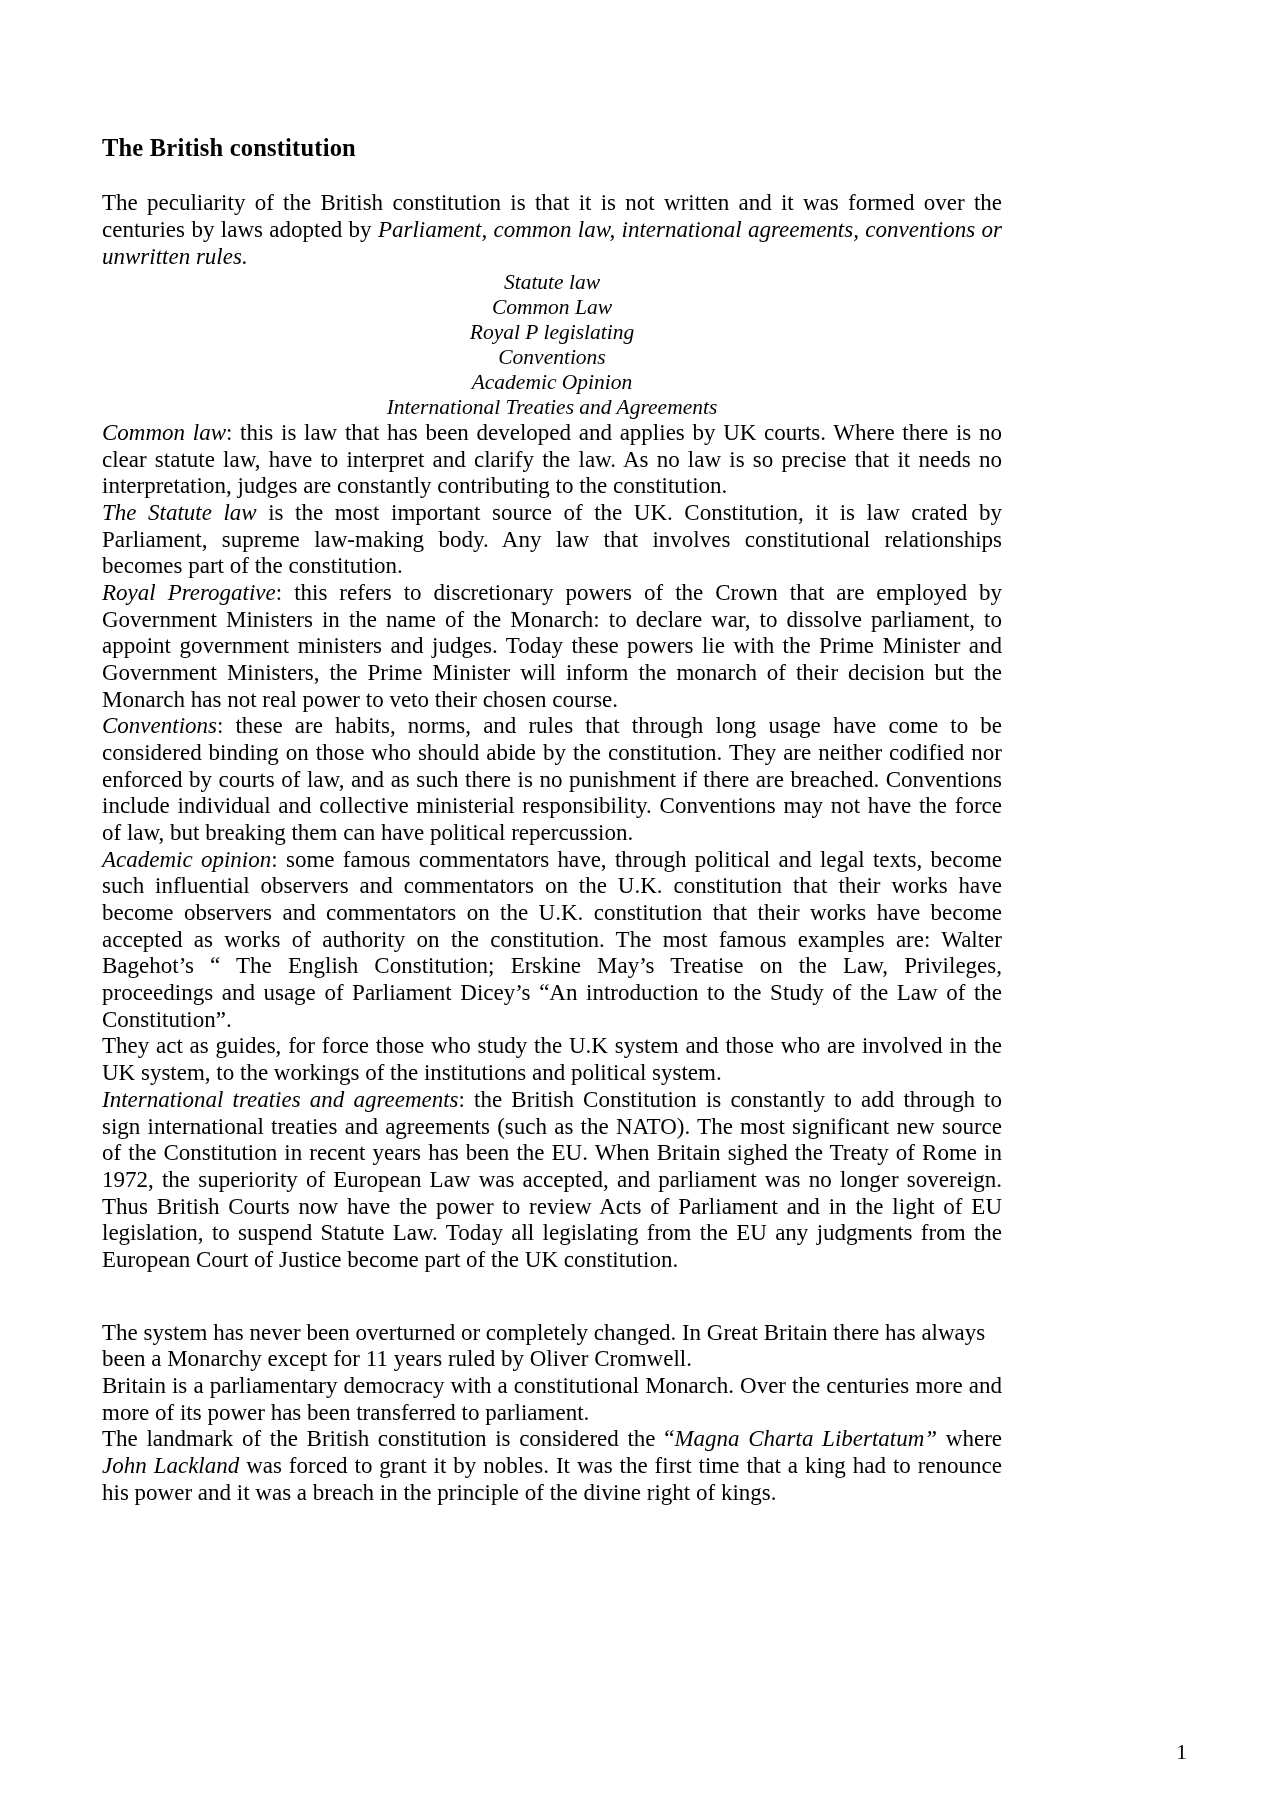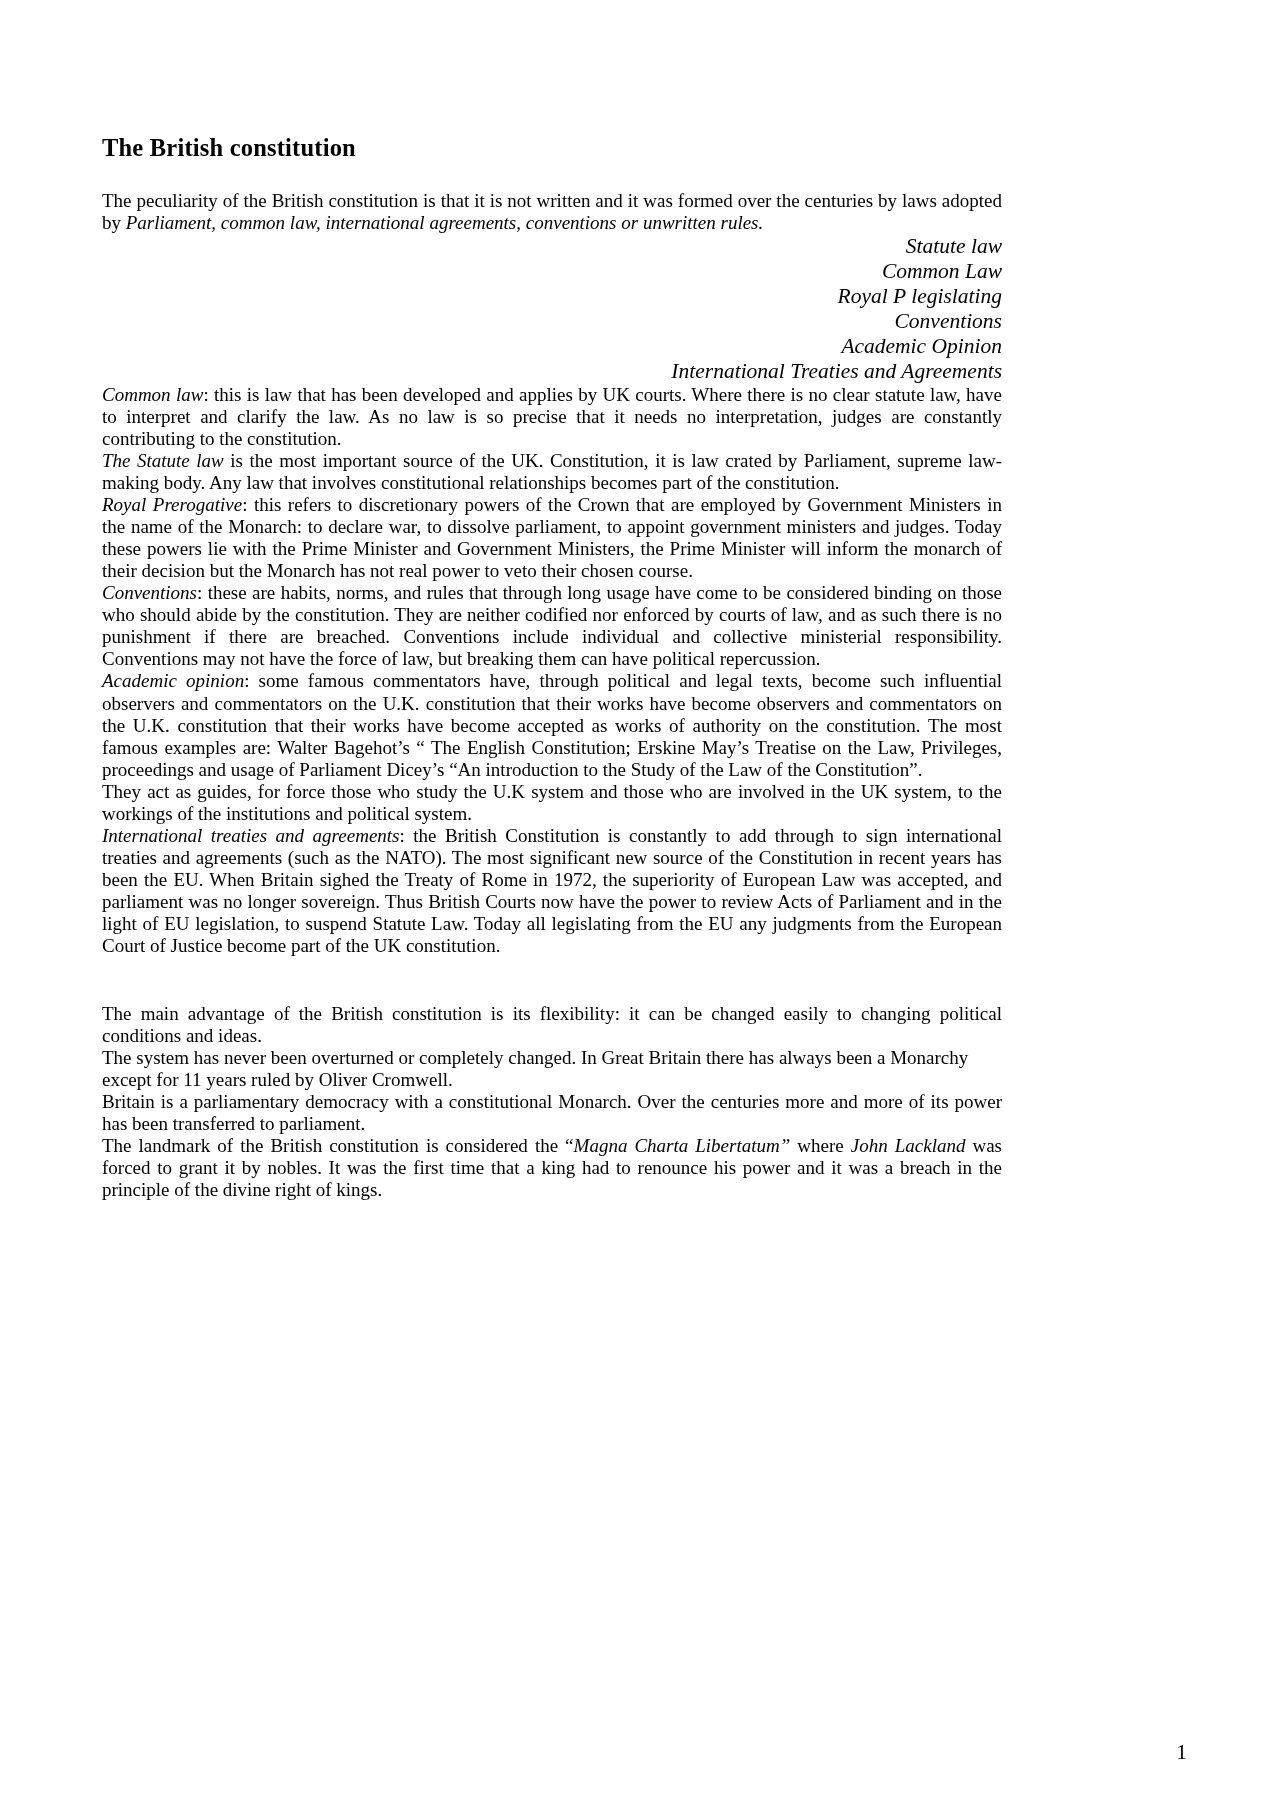--- a/index.html
+++ b/index.html
@@ -25,35 +25,35 @@
   }
   h1.doc-title {
     font-size: 24.5px;
     font-weight: bold;
     margin: 0 0 28px 0;
     letter-spacing: 0.2px;
     line-height: 1.2;
   }
   p.para {
     margin: 0;
-    font-size: 19px;
+    font-size: 23px;
     line-height: 1.16;
     text-align: justify;
     text-justify: inter-word;
   }
   p.para.noj {
     text-align: left;
   }
   .it { font-style: italic; }
   .list-item {
     margin: 0;
     font-size: 21.5px;
     line-height: 1.16;
     font-style: italic;
-    text-align: right;
+    text-align: center;
   }
   .gap-block {
     height: 46px;
   }
   .page-number {
     position: absolute;
     right: 93px;
     top: 1735px;
     font-size: 21.5px;
     line-height: 1;
@@ -87,21 +87,20 @@
     <p class="para"><span class="it">Conventions</span><span>: these are habits, norms, and rules that through long usage have come to be considered binding on those who should abide by the constitution. They are neither codified nor enforced by courts of law, and as such there is no punishment if there are breached. Conventions include individual and collective ministerial responsibility. Conventions may not have the force of law, but breaking them can have political repercussion.</span></p>
 
     <p class="para"><span class="it">Academic opinion</span><span>: some famous commentators have, through political and legal texts, become such influential observers and commentators on the U.K. constitution that their works have become observers and commentators on the U.K. constitution that their works have become accepted as works of authority on the constitution. The most famous examples are: Walter Bagehot’s “ The English Constitution; Erskine May’s Treatise on the Law, Privileges, proceedings and usage of Parliament Dicey’s “An introduction to the Study of the Law of the Constitution”.</span></p>
 
     <p class="para">They act as guides, for force those who study the U.K system and those who are involved in the UK system, to the workings of the institutions and political system.</p>
 
     <p class="para"><span class="it">International treaties and agreements</span><span>: the British Constitution is constantly to add through to sign international treaties and agreements (such as the NATO). The most significant new source of the Constitution in recent years has been the EU. When Britain sighed the Treaty of Rome in 1972, the superiority of European Law was accepted, and parliament was no longer sovereign. Thus British Courts now have the power to review Acts of Parliament and in the light of EU legislation, to suspend Statute Law. Today all legislating from the EU any judgments from the European Court of Justice become part of the UK constitution.</span></p>
 
     <div class="gap-block"></div>
 
-    <p class="para">The main advantage of the British constitution is its flexibility: it can be changed easily to changing political conditions and ideas.</p>
 
     <p class="para noj">The system has never been overturned or completely changed. In Great Britain there has always been a Monarchy except for 11 years ruled by Oliver Cromwell.</p>
 
     <p class="para">Britain is a parliamentary democracy with a constitutional Monarch. Over the centuries more and more of its power has been transferred to parliament.</p>
 
     <p class="para"><span>The landmark of the British constitution is considered the “</span><span class="it">Magna Charta Libertatum”</span><span> where </span><span class="it">John Lackland</span><span> was forced to grant it by nobles. It was the first time that a king had to renounce his power and it was a breach in the principle of the divine right of kings.</span></p>
 
   </div>
 
   <div class="page-number">1</div>

